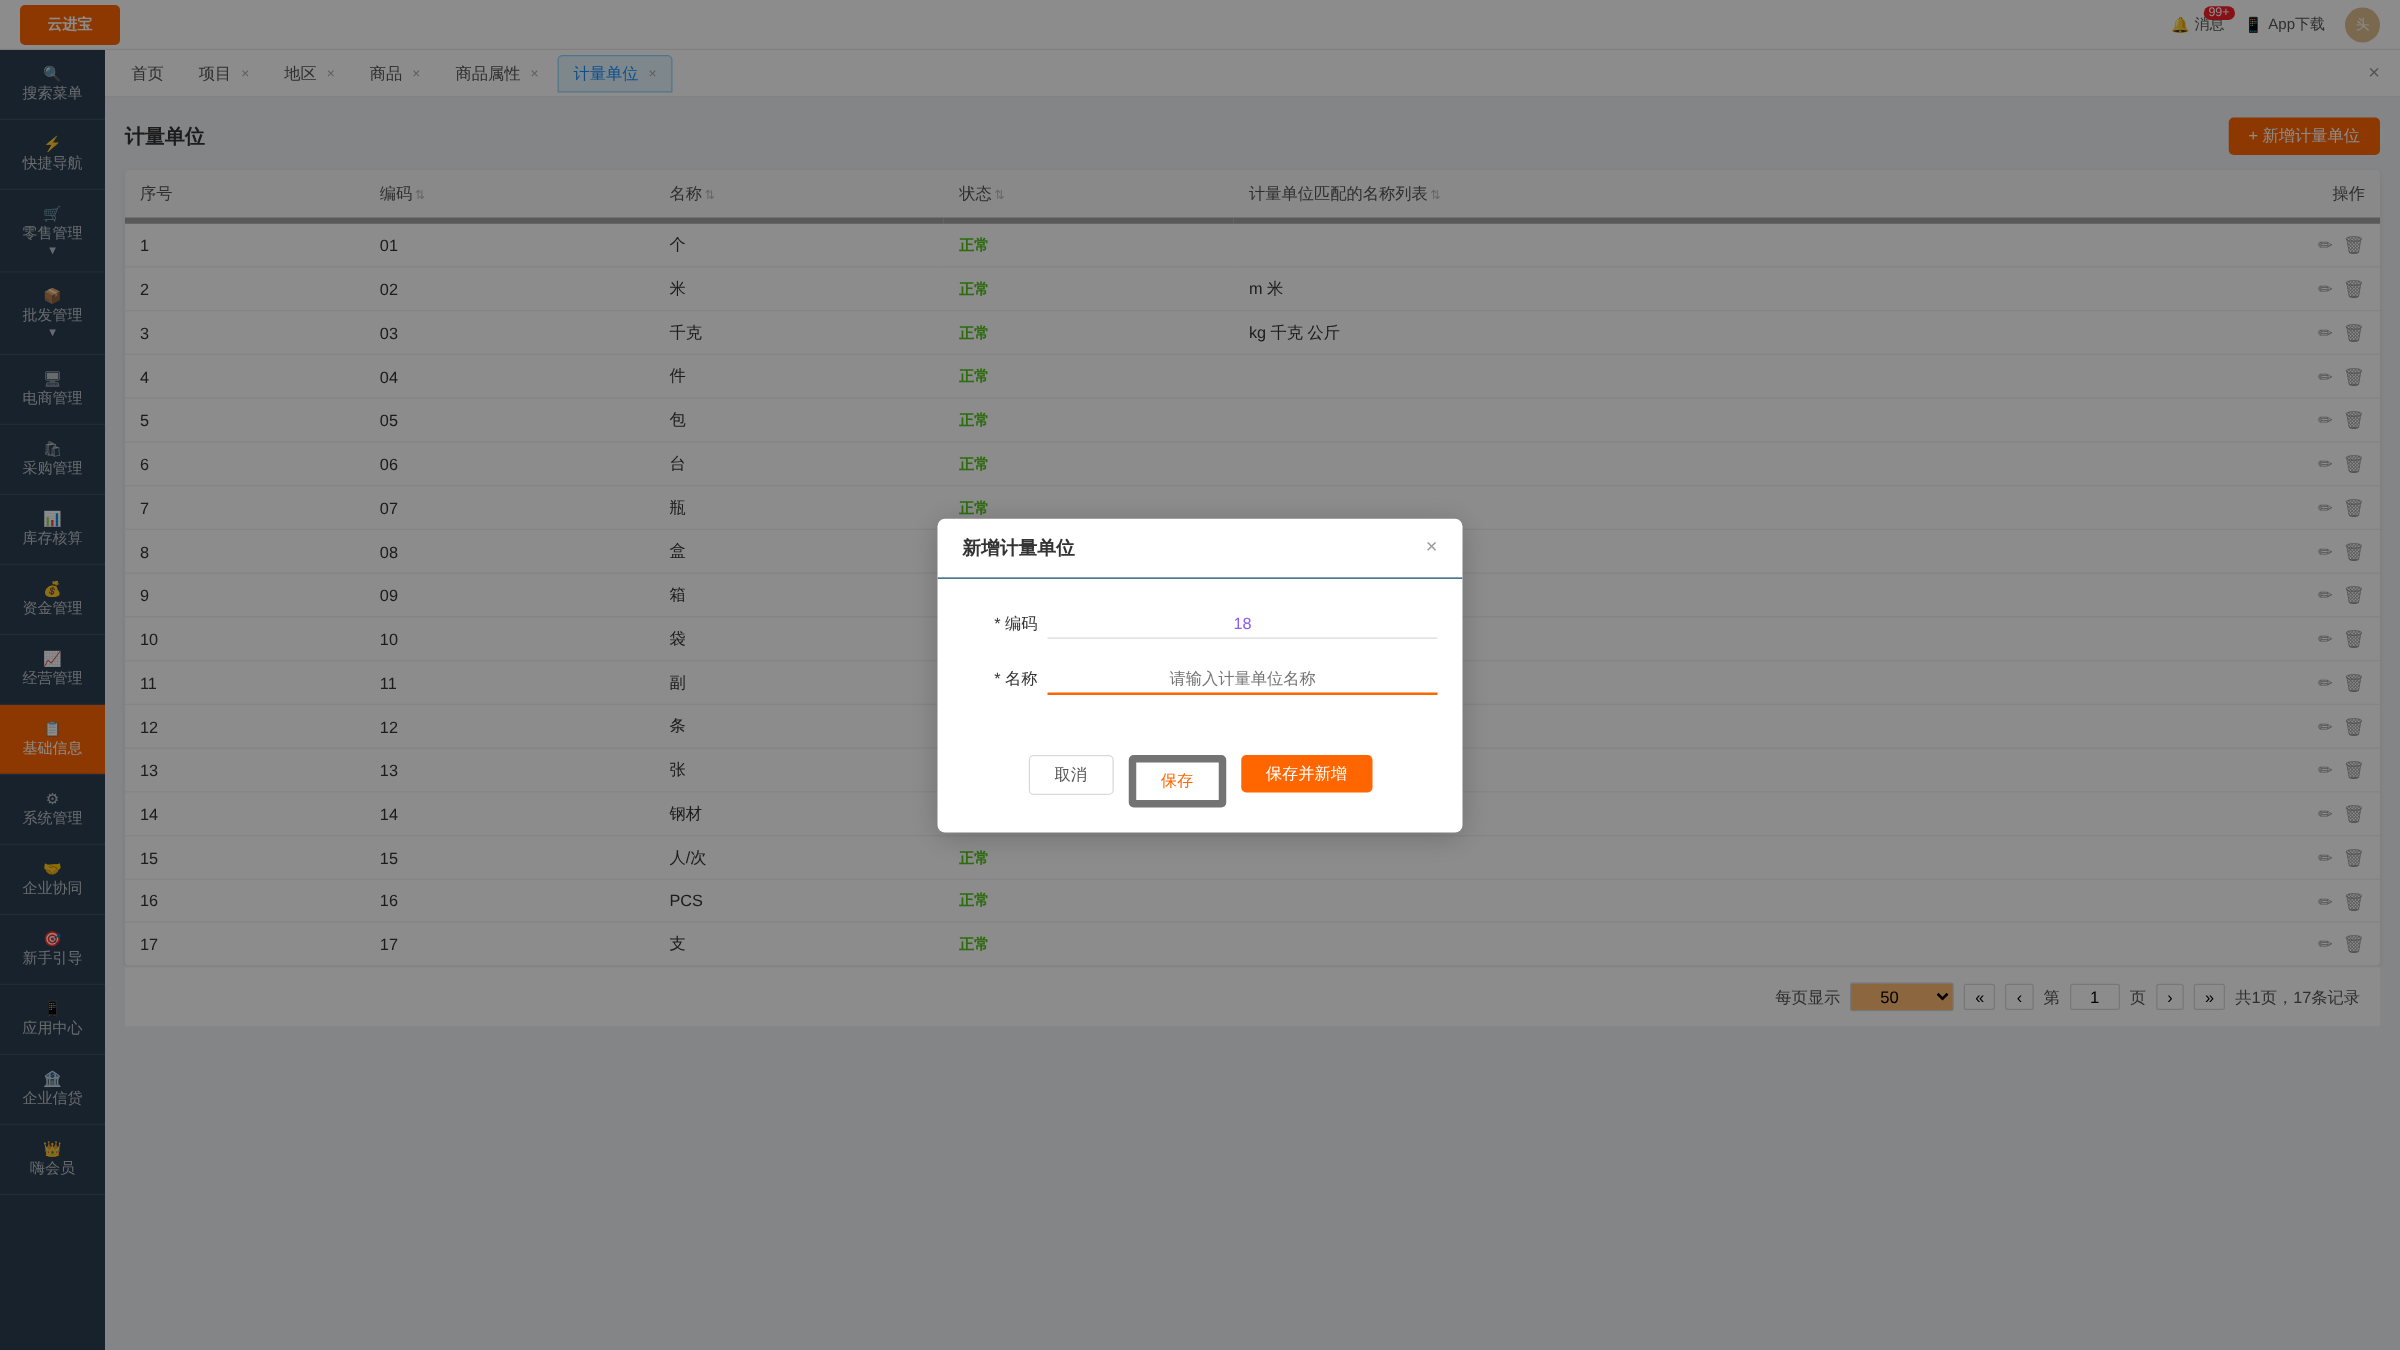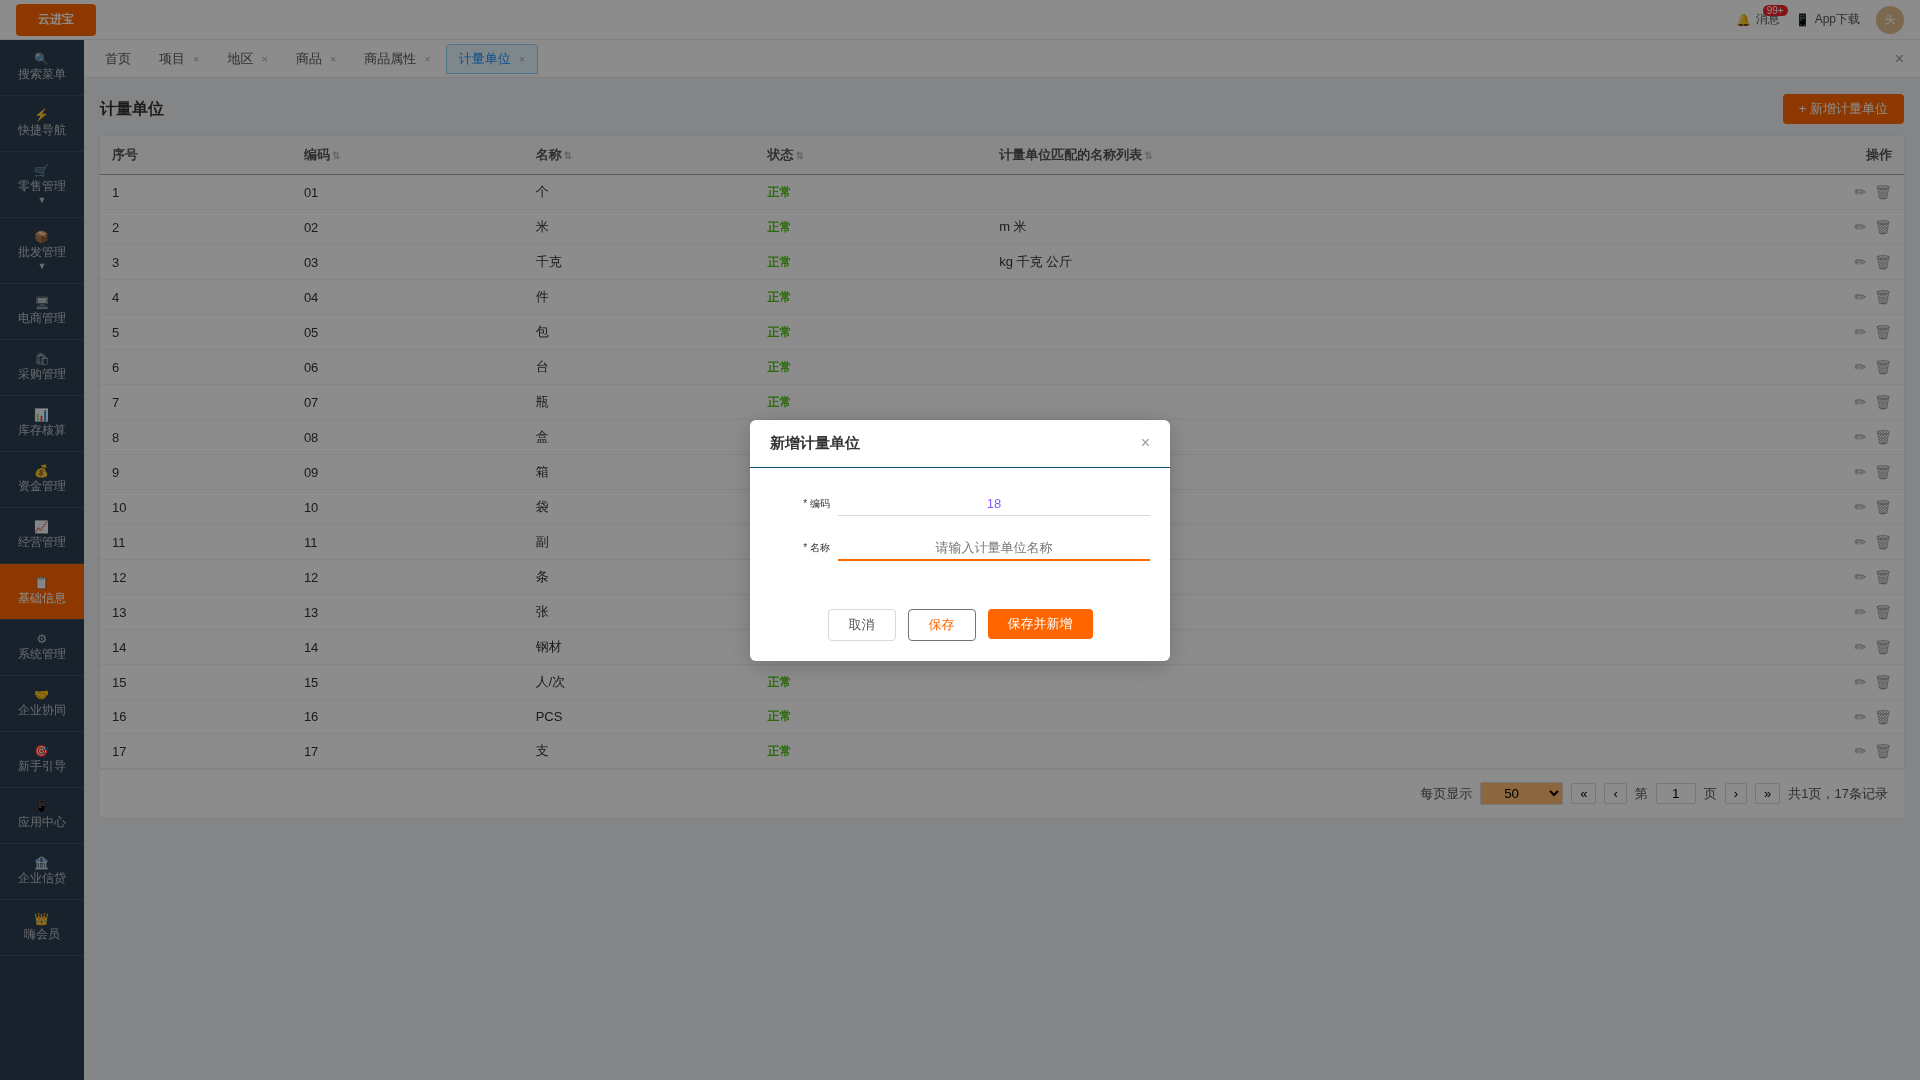--- a/index.html
+++ b/index.html
@@ -191,22 +191,22 @@
       background: #fff;
       border-radius: 4px;
       overflow: hidden;
       box-shadow: 0 1px 4px rgba(0,0,0,0.08);
     }
     .data-table th {
       background: #fafafa;
       padding: 10px 12px;
       text-align: left;
       color: #555;
-      font-weight: bold;
-      border-bottom: 1px solid #a3a3a3;
+      font-weight: normal;
+      border-bottom: 5px solid #a3a3a3;
       font-size: 13px;
     }
     .data-table td {
       padding: 8px 12px;
       border-bottom: 1px solid #f0f0f0;
       color: #333;
       font-size: 13px;
     }
     .status-normal {
       color: #52c41a;
@@ -298,21 +298,21 @@
     }
     .form-row {
       display: flex;
       align-items: center;
       margin-bottom: 20px;
       gap: 8px;
     }
     .form-label {
       width: 60px;
       text-align: right;
-      font-size: 10px;
+      font-size: 13px;
       color: #333;
       flex-shrink: 0;
     }
     .form-input {
       flex: 1;
       border: none;
       border-bottom: 1px solid #d9d9d9;
       padding: 4px 0;
       font-size: 13px;
       outline: none;
@@ -332,21 +332,21 @@
     .btn-cancel {
       border: 1px solid #d9d9d9;
       background: #fff;
       color: #555;
       padding: 6px 20px;
       border-radius: 4px;
       cursor: pointer;
       font-size: 13px;
     }
     .btn-save {
-      border: 1px solid #737373;
+      border: 6px solid #737373;
       background: #fff;
       color: #f60;
       padding: 6px 20px;
       border-radius: 4px;
       cursor: pointer;
       font-size: 13px;
     }
     .btn-save-new {
       background: #f60;
       color: #fff;

